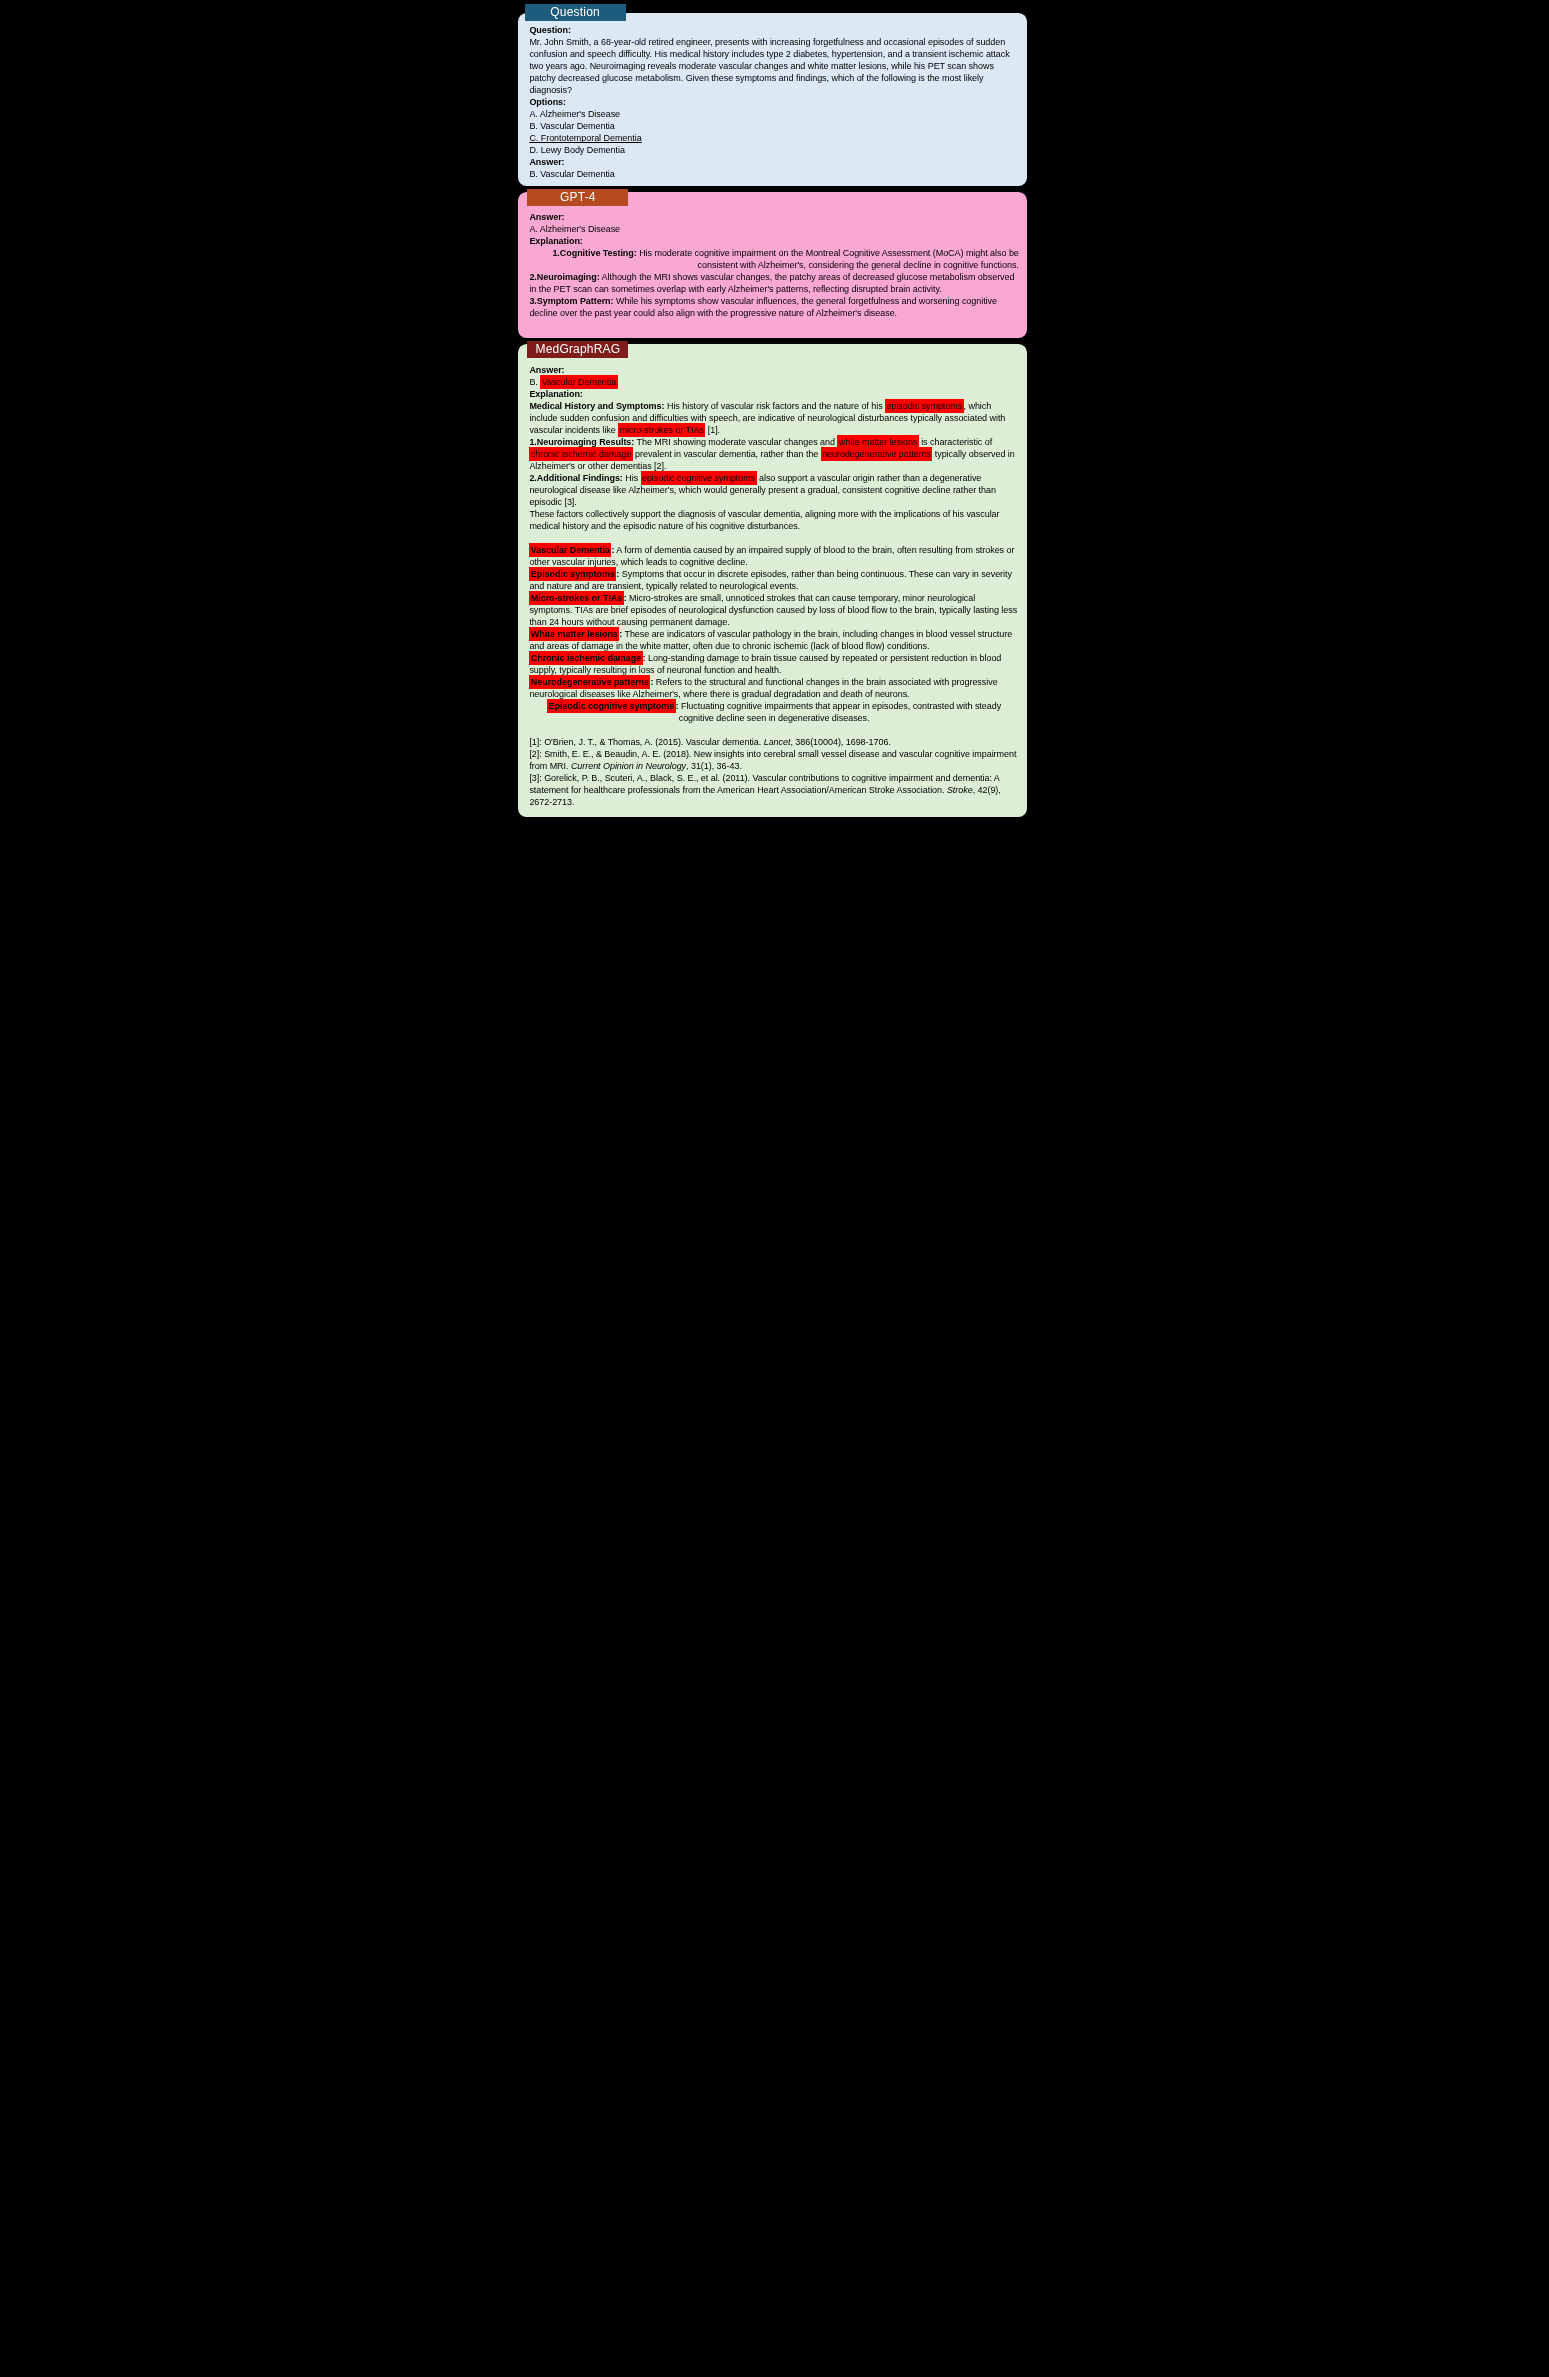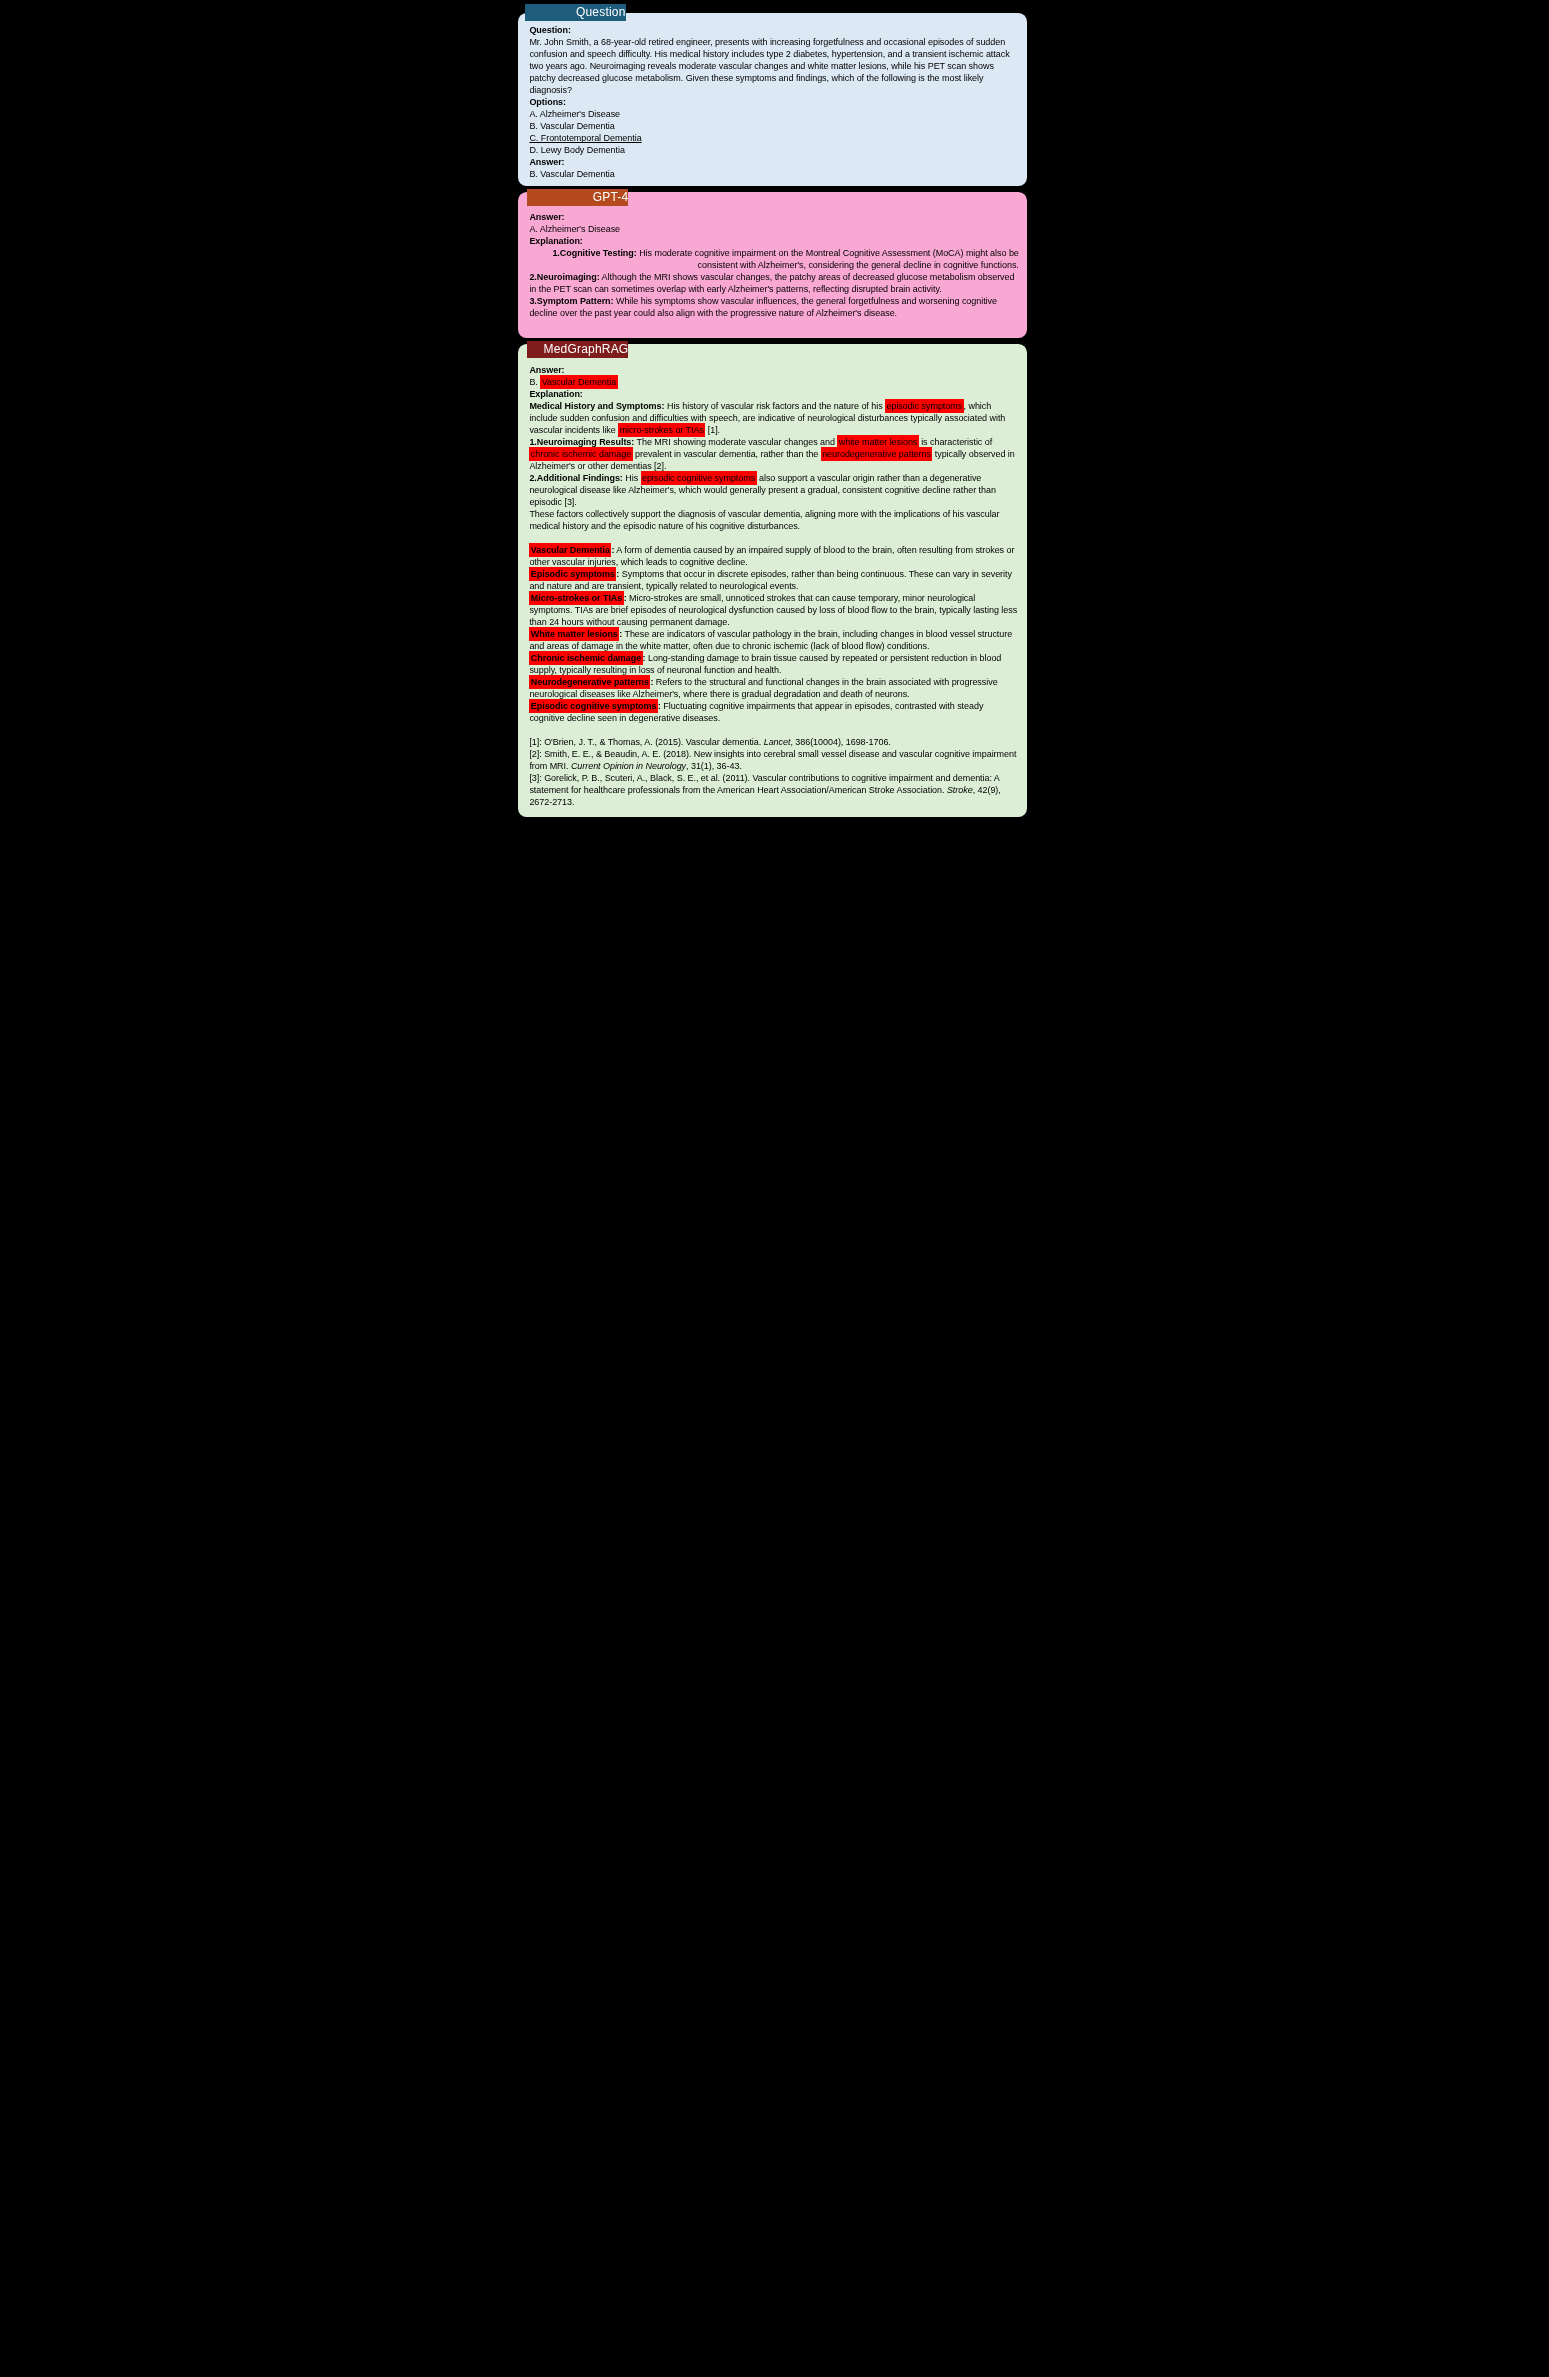--- a/index.html
+++ b/index.html
@@ -2,21 +2,21 @@
 <html style="font-size:7.6px"><head>
 <meta charset="utf-8">
 <style>
   html,body{margin:0;padding:0;background:#000;}
   .page{position:relative;width:516px;height:822px;background:#000;overflow:hidden;
         font-family:"Liberation Sans",sans-serif;margin:0 auto;}
   .panel{position:absolute;left:1.9px;width:509px;border-radius:8.6px;box-sizing:border-box;}
   #panel-0{top:13px;min-height:173px;padding:11.4px 8.6px 3.8px 11px;}
   #panel-1{top:192px;min-height:146px;padding:19px 8.6px 3.8px 11px;}
   #panel-2{top:344px;min-height:473px;padding:20px 8.6px 3.8px 11px;}
-  .tab{position:absolute;height:17px;width:101px;line-height:17px;text-align:right;
+  .tab{position:absolute;height:17px;width:101px;line-height:17px;text-align:center;
        color:#fff;font-size:12px;letter-spacing:0.2px;white-space:nowrap;}
   #panel-0 .tab{top:-9.5px;left:6.2px;}
   #panel-1 .tab{top:-2.9px;left:9px;}
   #panel-2 .tab{top:-2.9px;left:9px;}
   .content{position:relative;}
   .para{font-size:9px;line-height:12px;letter-spacing:-0.05px;color:#000;}
   .para.blank{height:12px;}
   .b{font-weight:700;}
   .i{font-style:italic;}
   .hl{background:#ff0000;padding:2.4px 1.4px;-webkit-box-decoration-break:clone;box-decoration-break:clone;}
@@ -63,21 +63,21 @@
         <div class="para" style="color: rgb(0, 0, 0);"><span class="b">1.Neuroimaging Results:</span><span> The MRI showing moderate vascular changes and </span><span class="hl" style="background: rgb(255, 0, 0);">white matter lesions</span><span> is characteristic of </span><span class="hl" style="background: rgb(255, 0, 0);">chronic ischemic damage</span><span> prevalent in vascular dementia, rather than the </span><span class="hl" style="background: rgb(255, 0, 0);">neurodegenerative patterns</span><span> typically observed in Alzheimer's or other dementias [2].</span></div>
         <div class="para" style="color: rgb(0, 0, 0);"><span class="b">2.Additional Findings:</span><span> His </span><span class="hl" style="background: rgb(255, 0, 0);">episodic cognitive symptoms</span><span> also support a vascular origin rather than a degenerative neurological disease like Alzheimer's, which would generally present a gradual, consistent cognitive decline rather than episodic [3].</span></div>
         <div class="para" style="color: rgb(0, 0, 0);"><span>These factors collectively support the diagnosis of vascular dementia, aligning more with the implications of his vascular medical history and the episodic nature of his cognitive disturbances.</span></div>
         <div class="para blank" style="color: rgb(0, 0, 0);"></div>
         <div class="para" style="color: rgb(0, 0, 0);"><span class="b hl" style="background: rgb(255, 0, 0);">Vascular Dementia</span><span class="b">:</span><span> A form of dementia caused by an impaired supply of blood to the brain, often resulting from strokes or other vascular injuries, which leads to cognitive decline.</span></div>
         <div class="para" style="color: rgb(0, 0, 0);"><span class="b hl" style="background: rgb(255, 0, 0);">Episodic symptoms</span><span class="b">:</span><span> Symptoms that occur in discrete episodes, rather than being continuous. These can vary in severity and nature and are transient, typically related to neurological events.</span></div>
         <div class="para" style="color: rgb(0, 0, 0);"><span class="b hl" style="background: rgb(255, 0, 0);">Micro-strokes or TIAs</span><span class="b">:</span><span> Micro-strokes are small, unnoticed strokes that can cause temporary, minor neurological symptoms. TIAs are brief episodes of neurological dysfunction caused by loss of blood flow to the brain, typically lasting less than 24 hours without causing permanent damage.</span></div>
         <div class="para" style="color: rgb(0, 0, 0);"><span class="b hl" style="background: rgb(255, 0, 0);">White matter lesions</span><span class="b">:</span><span> These are indicators of vascular pathology in the brain, including changes in blood vessel structure and areas of damage in the white matter, often due to chronic ischemic (lack of blood flow) conditions.</span></div>
         <div class="para" style="color: rgb(0, 0, 0);"><span class="b hl" style="background: rgb(255, 0, 0);">Chronic ischemic damage</span><span class="b">:</span><span> Long-standing damage to brain tissue caused by repeated or persistent reduction in blood supply, typically resulting in loss of neuronal function and health.</span></div>
         <div class="para" style="color: rgb(0, 0, 0);"><span class="b hl" style="background: rgb(255, 0, 0);">Neurodegenerative patterns</span><span class="b">:</span><span> Refers to the structural and functional changes in the brain associated with progressive neurological diseases like Alzheimer's, where there is gradual degradation and death of neurons.</span></div>
-        <div class="para" style="color: rgb(0, 0, 0);"><span class="b hl" style="background: rgb(255, 0, 0);">Episodic cognitive symptoms</span><span class="b">:</span><span> Fluctuating cognitive impairments that appear in episodes, contrasted with steady cognitive decline seen in degenerative diseases.</span></div>
+        <div class="para" style="color: rgb(0, 0, 0); text-align: center;"><span class="b hl" style="background: rgb(255, 0, 0);">Episodic cognitive symptoms</span><span class="b">:</span><span> Fluctuating cognitive impairments that appear in episodes, contrasted with steady cognitive decline seen in degenerative diseases.</span></div>
         <div class="para blank" style="color: rgb(0, 0, 0);"></div>
         <div class="para" style="color: rgb(0, 0, 0);"><span>[1]: O'Brien, J. T., &amp; Thomas, A. (2015). Vascular dementia. </span><span class="i">Lancet</span><span>, 386(10004), 1698-1706.</span></div>
         <div class="para" style="color: rgb(0, 0, 0);"><span>[2]: Smith, E. E., &amp; Beaudin, A. E. (2018). New insights into cerebral small vessel disease and vascular cognitive impairment from MRI. </span><span class="i">Current Opinion in Neurology</span><span>, 31(1), 36-43.</span></div>
         <div class="para" style="color: rgb(0, 0, 0);"><span>[3]: Gorelick, P. B., Scuteri, A., Black, S. E., et al. (2011). Vascular contributions to cognitive impairment and dementia: A statement for healthcare professionals from the American Heart Association/American Stroke Association. </span><span class="i">Stroke</span><span>, 42(9), 2672-2713.</span></div>
       </div>
   </section>
 
 </div>
 
 

